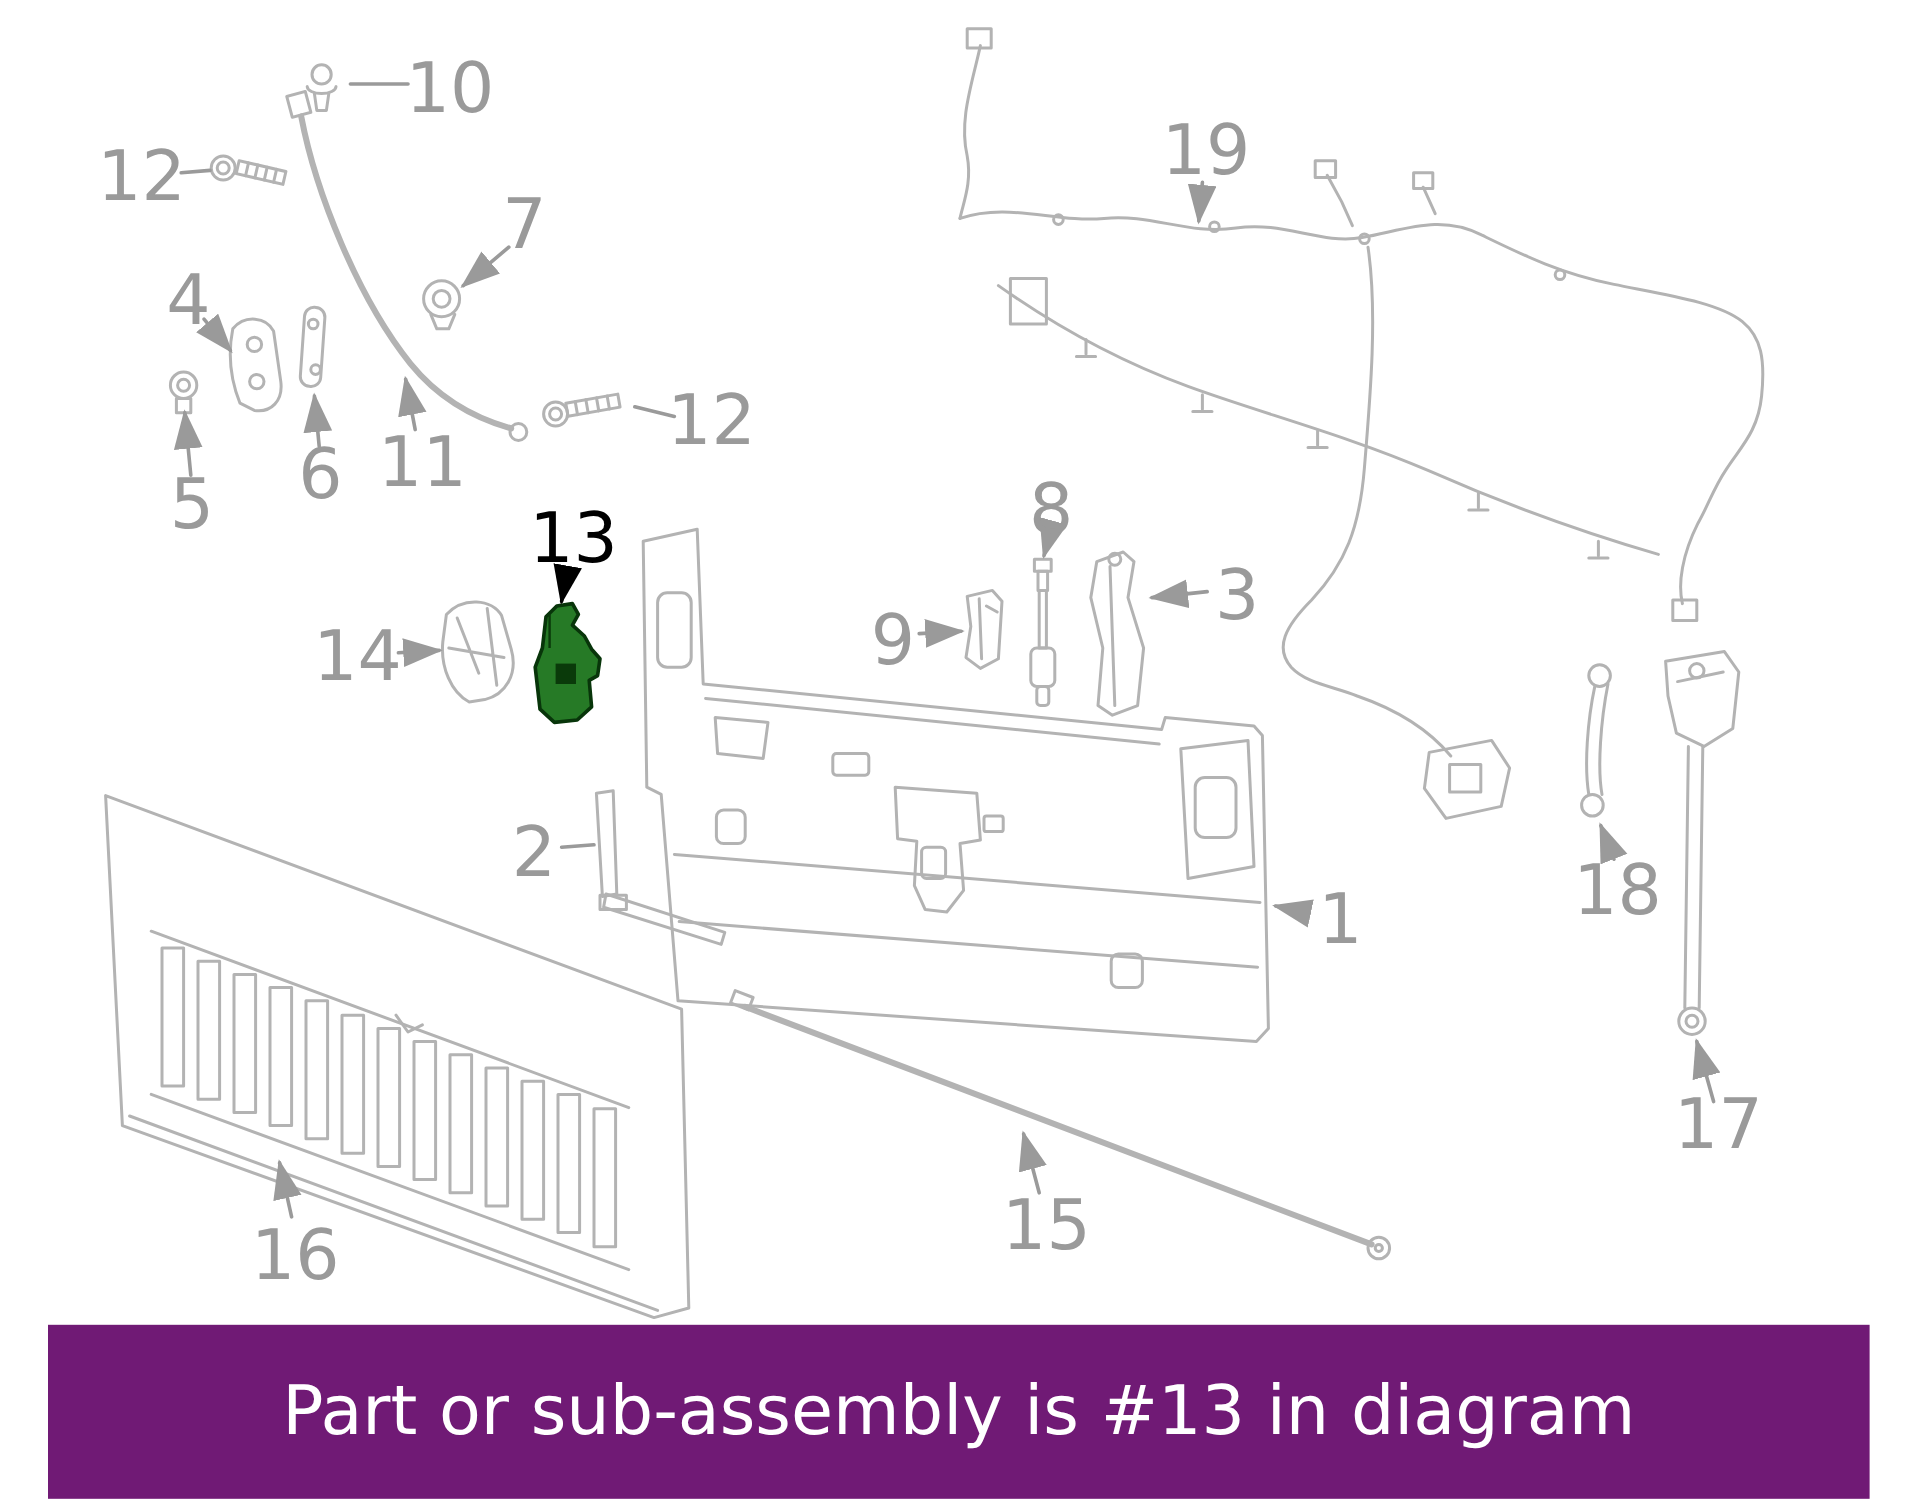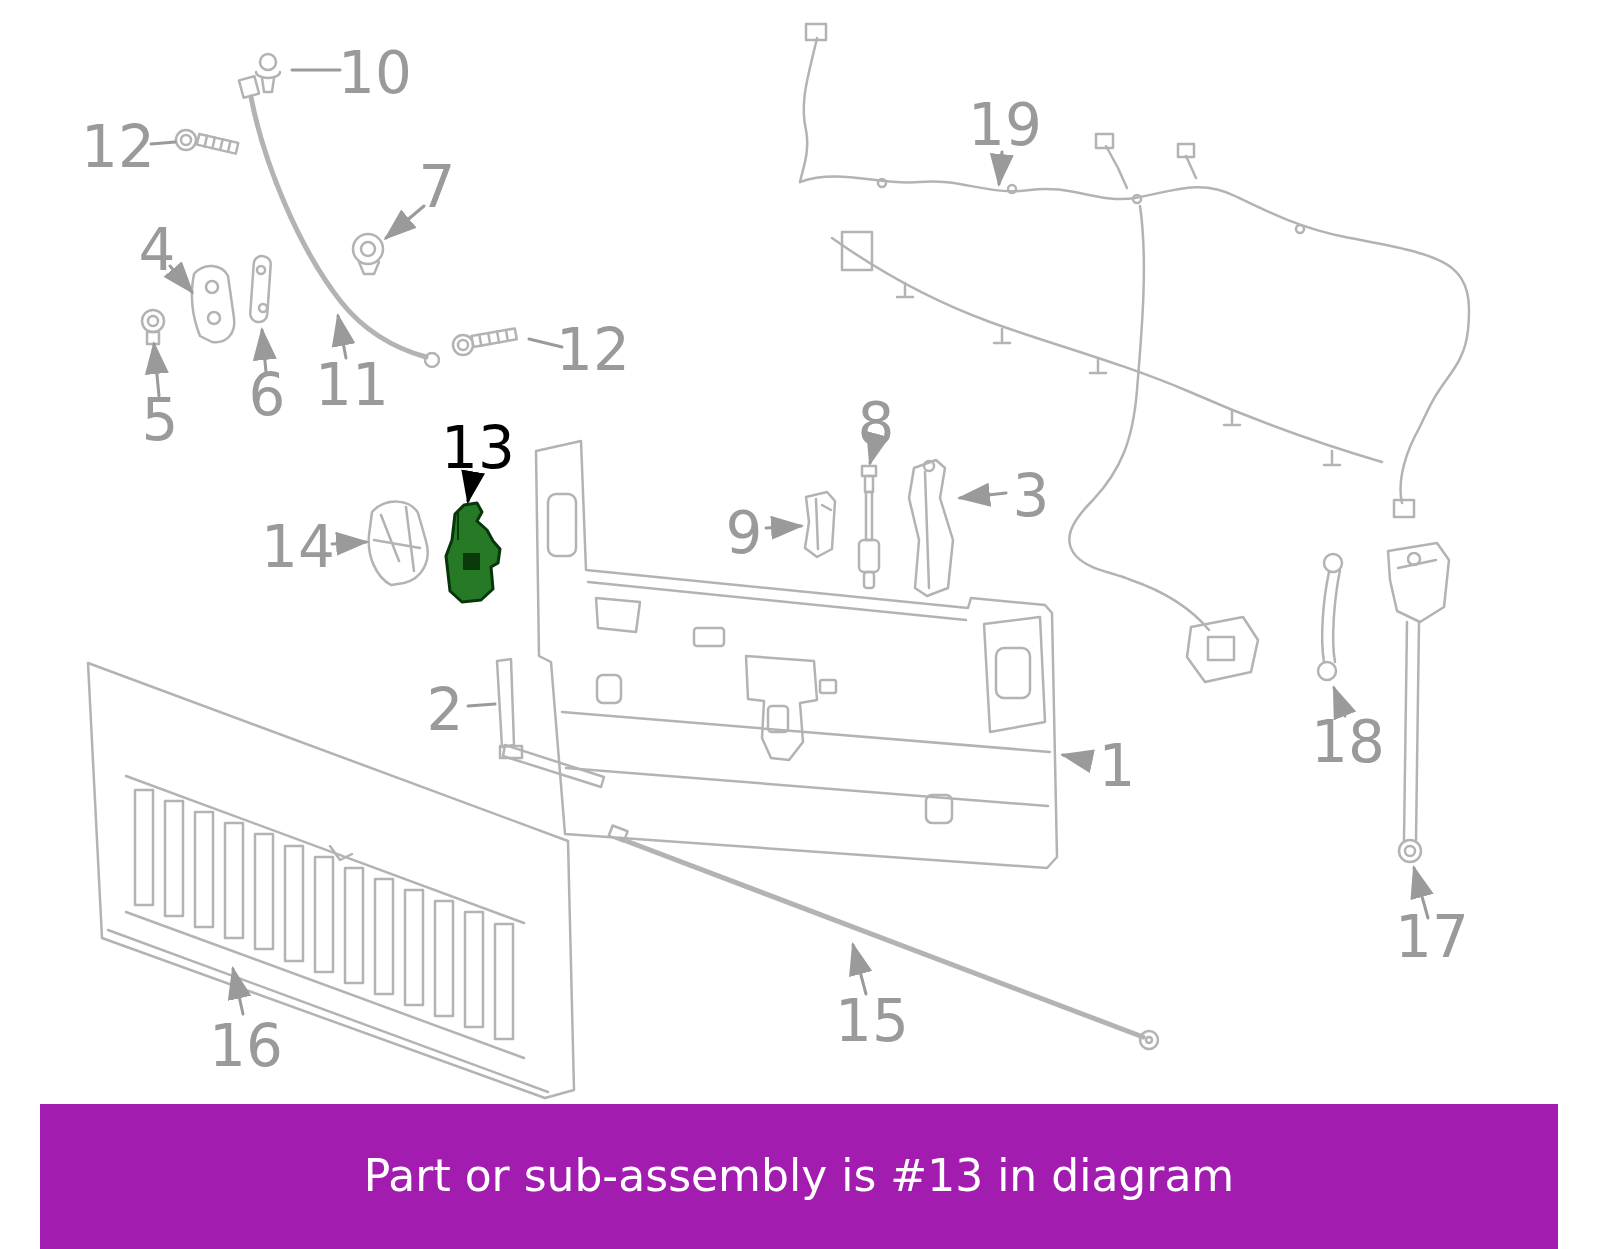--- a/index.html
+++ b/index.html
@@ -7,23 +7,23 @@
   .stage{position:relative;width:1368px;height:1249px;background:#ffffff;border-radius:23px;}
   svg.diagram{position:absolute;left:0;top:0;}
   .art{stroke:#b3b3b3;stroke-width:2.5;fill:none;stroke-linejoin:round;stroke-linecap:round;}
   .art-thick{stroke:#b3b3b3;stroke-width:5;fill:none;stroke-linecap:round;}
   .leader{stroke:#9a9a9a;stroke-width:3;fill:none;stroke-linecap:round;}
   .leader-black{stroke:#000000;stroke-width:3;fill:none;stroke-linecap:round;}
   .callout{font-family:"DejaVu Sans",sans-serif;font-size:58px;fill:#9a9a9a;}
   .callout-highlight{font-family:"DejaVu Sans",sans-serif;font-size:58px;fill:#000000;}
   .hl{fill:#267a26;stroke:#08350a;stroke-width:3;stroke-linejoin:round;}
   .hl-dark{fill:#0a3a0a;stroke:none;}
-  .banner{position:absolute;left:40px;top:1104px;width:1518px;height:145px;background:#a21caf;
+  .banner{position:absolute;left:40px;top:1104px;width:1518px;height:145px;background:#701a75;
           color:#ffffff;display:flex;flex-direction:column;justify-content:center;align-items:center;
-          font-size:44px;line-height:1.32;text-align:center;}
+          font-size:57px;line-height:1.32;text-align:center;}
 </style>
 </head>
 <body>
 
 <div class="stage">
 
 <svg class="diagram" width="1600" height="1249" viewBox="0 0 1600 1249">
   <defs>
     <marker id="arrG" markerWidth="12" markerHeight="10" refX="10" refY="4" orient="auto">
       <path d="M0,0 L11,4 L0,8 Z" fill="#9a9a9a"></path>

